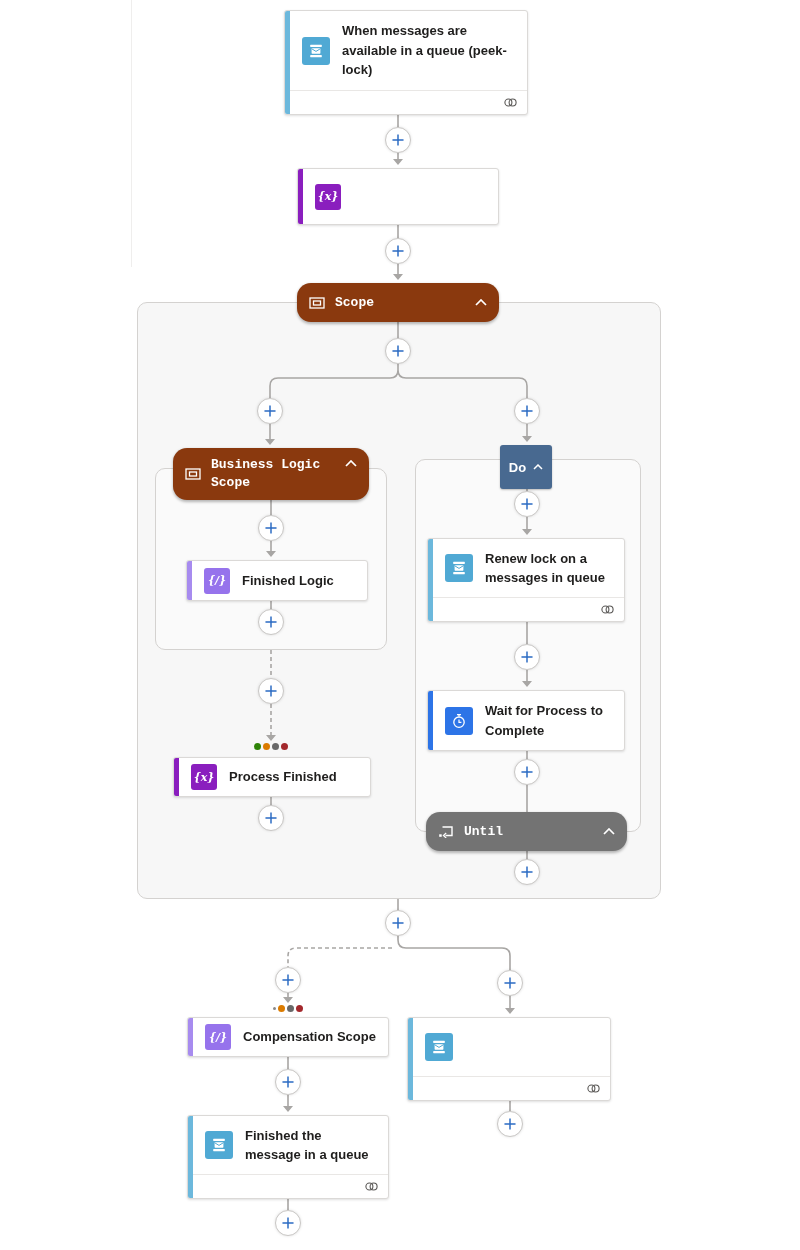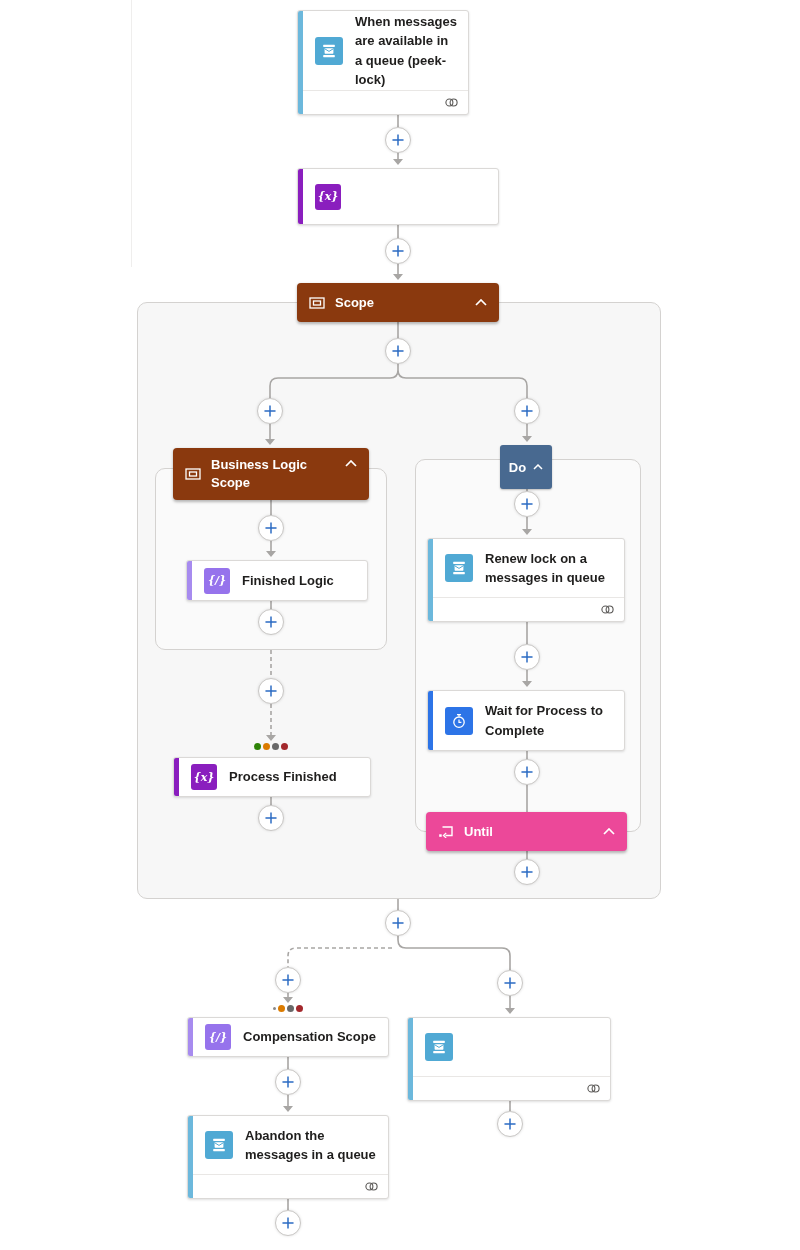--- a/index.html
+++ b/index.html
@@ -5,24 +5,24 @@
   html,body{margin:0;padding:0;}
   body{width:800px;height:1250px;position:relative;background:#ffffff;
        font-family:"Liberation Sans","DejaVu Sans",sans-serif;overflow:hidden;}
   
   .container{position:absolute;background:#F7F7F7;border:1px solid #D4D2D0;border-radius:10px;box-sizing:border-box;}
   .container.inner{background:#FAFAFA;}
   
   svg.connectors{position:absolute;left:0;top:0;pointer-events:none;}
   
   .hdr{position:absolute;display:flex;align-items:center;gap:10px;box-sizing:border-box;
-       padding:0 12px;border-radius:4px;color:#fff;font-size:13px;font-weight:bold;
-       box-shadow:0 1.5px 3px rgba(0,0,0,.28);cursor:pointer;}
+       padding:0 12px;border-radius:14px;color:#fff;font-size:13px;font-weight:bold;
+       box-shadow:0 1.5px 3px rgba(0,0,0,.28);cursor:pointer;font-family:Liberation Mono, monospace;}
   .hdr.scope{background:#8A390E;}
-  .hdr.loop{background:#ec4899;}
+  .hdr.loop{background:#737373;}
   .hdr .lbl{flex:1;line-height:1.35;}
   
   .card{position:absolute;display:flex;background:#fff;border:1px solid #DBD9D7;border-radius:3px;
         box-shadow:0 1px 2.5px rgba(0,0,0,.13);box-sizing:border-box;cursor:pointer;}
   .accent{width:5px;flex:none;border-radius:2px 0 0 2px;}
   .accent.sb{background:#6CB8DC;} .accent.var{background:#8A1EBE;}
   .accent.code{background:#A78BEF;} .accent.delay{background:#2D74E7;}
   .cbody{flex:1;display:flex;flex-direction:column;min-width:0;}
   .crow{flex:1;display:flex;align-items:center;gap:12px;padding:0 10px 0 12px;}
   .ic{flex:none;display:flex;align-items:center;justify-content:center;border-radius:3px;color:#fff;}
@@ -73,21 +73,21 @@
        M392,948 H296 Q288,948 288,956 V967
        M288,993 V998"></path>
   <path fill="#A8A6A4" d="M393,159 L403,159 L398,165 Z  M393,274 L403,274 L398,280 Z
        M265,439 L275,439 L270,445 Z  M522,436 L532,436 L527,442 Z
        M266,551 L276,551 L271,557 Z  M266,735 L276,735 L271,741 Z
        M522,529 L532,529 L527,535 Z  M522,681 L532,681 L527,687 Z
        M283,997 L293,997 L288,1003 Z M505,1008 L515,1008 L510,1014 Z
        M283,1106 L293,1106 L288,1112 Z"></path>
 </svg>
 
-<div class="card" style="left:297px;top:10px;width:172px;height:105px">
+<div class="card" style="left:284px;top:10px;width:244px;height:105px">
   <div class="accent sb"></div>
   <div class="cbody">
     <div class="crow">
       <span class="ic lg sb">
         <svg width="18" height="18" viewBox="0 0 18 18">
             <rect x="3.2" y="2.8" width="11.6" height="2.1" rx=".4" fill="#fff"></rect>
             <rect x="3.2" y="13.1" width="11.6" height="2.1" rx=".4" fill="#fff"></rect>
             <rect x="4.6" y="6.3" width="8.8" height="5.4" rx=".6" fill="#fff"></rect>
             <path d="M4.9,6.9 L9,9.4 L13.1,6.9" stroke="#50A9D4" stroke-width="1" fill="none"></path>
           </svg>
@@ -271,21 +271,21 @@
   <div class="cbody">
     <div class="crow">
       <span class="ic lg sb">
         <svg width="18" height="18" viewBox="0 0 18 18">
             <rect x="3.2" y="2.8" width="11.6" height="2.1" rx=".4" fill="#fff"></rect>
             <rect x="3.2" y="13.1" width="11.6" height="2.1" rx=".4" fill="#fff"></rect>
             <rect x="4.6" y="6.3" width="8.8" height="5.4" rx=".6" fill="#fff"></rect>
             <path d="M4.9,6.9 L9,9.4 L13.1,6.9" stroke="#50A9D4" stroke-width="1" fill="none"></path>
           </svg>
       </span>
-      <span class="clabel">Abandon the messages in a queue</span>
+      <span class="clabel">Finished the message in a queue</span>
     </div>
     <div class="cfoot">
       <svg width="15" height="11" viewBox="0 0 15 11">
           <circle cx="5.4" cy="5.5" r="3.5" fill="none" stroke="#5A5856" stroke-width="1.1"></circle>
           <circle cx="9.6" cy="5.5" r="3.5" fill="none" stroke="#5A5856" stroke-width="1.1"></circle>
         </svg>
     </div>
   </div>
 </div>
 

